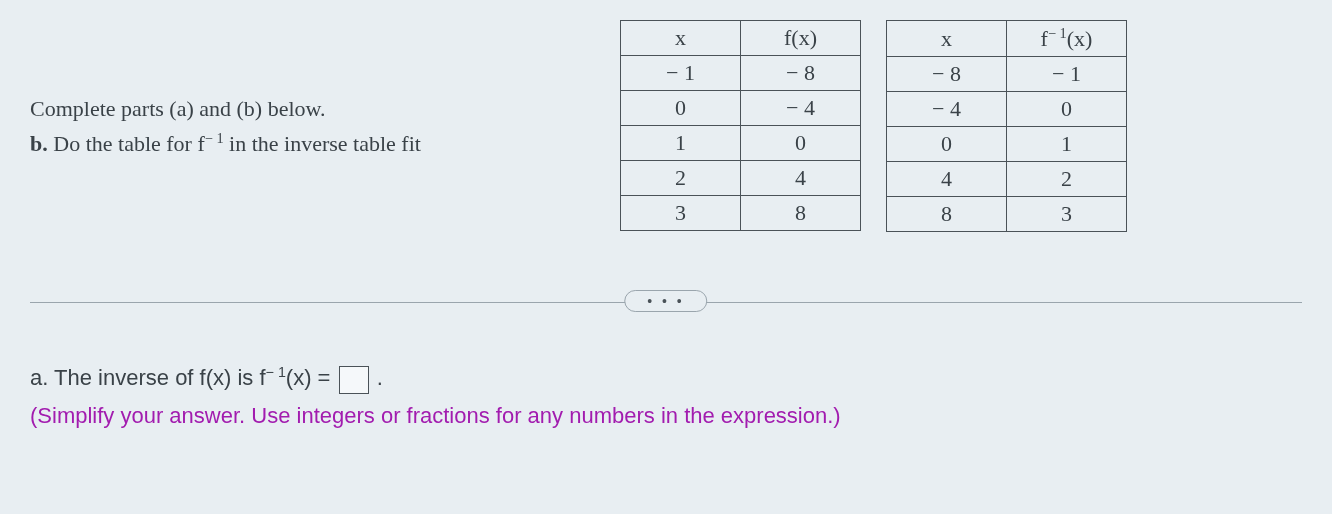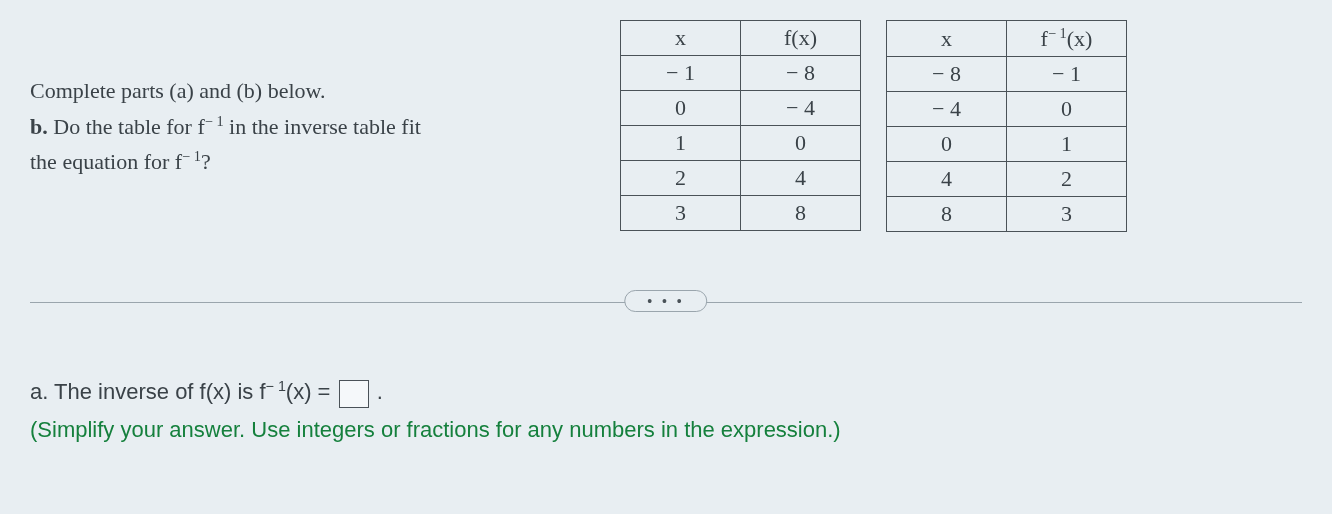--- a/index.html
+++ b/index.html
@@ -70,47 +70,44 @@
       border: 1px solid #9aa5ad;
       border-radius: 14px;
       background: #e8eef2;
       padding: 2px 22px;
       font-size: 14px;
       letter-spacing: 3px;
       color: #4a5258;
       cursor: pointer;
     }
     .answer-section {
-      margin-top: 70px;
+      margin-top: 56px;
       line-height: 1.7;
     }
     .answer-box {
       display: inline-block;
       width: 30px;
       height: 28px;
       border: 1.5px solid #4a5258;
       background: #f5f8fa;
       vertical-align: middle;
       margin: 0 2px;
     }
     .hint {
-      color: #15803d;
+      color: #a21caf;
     }
   </style>
 </head>
 <body>
 
 <div class="top-section">
   <div class="question-text">
     <div>Complete parts (a) and (b) below.</div>
     <div>
       <span class="part-label">b.</span><span> Do the table for f</span><span class="sup">− 1</span><span> in the inverse table fit</span>
-    </div>
-    <div>
-      <span>the equation for f</span><span class="sup">− 1</span><span>?</span>
     </div>
   </div>
 
   <div class="tables">
     <table>
       <tbody>
           <tr>
         <th>x</th>
         <th>f(x)</th>
       </tr>

